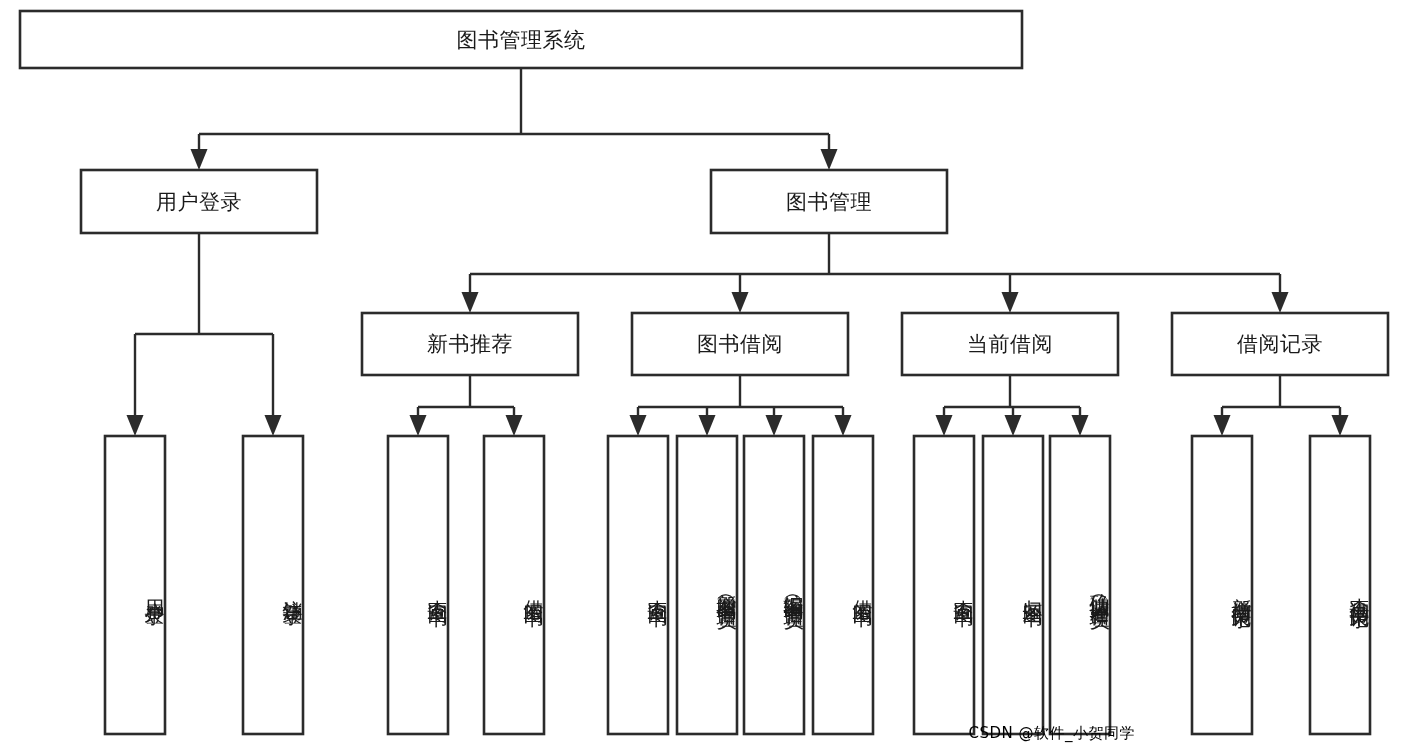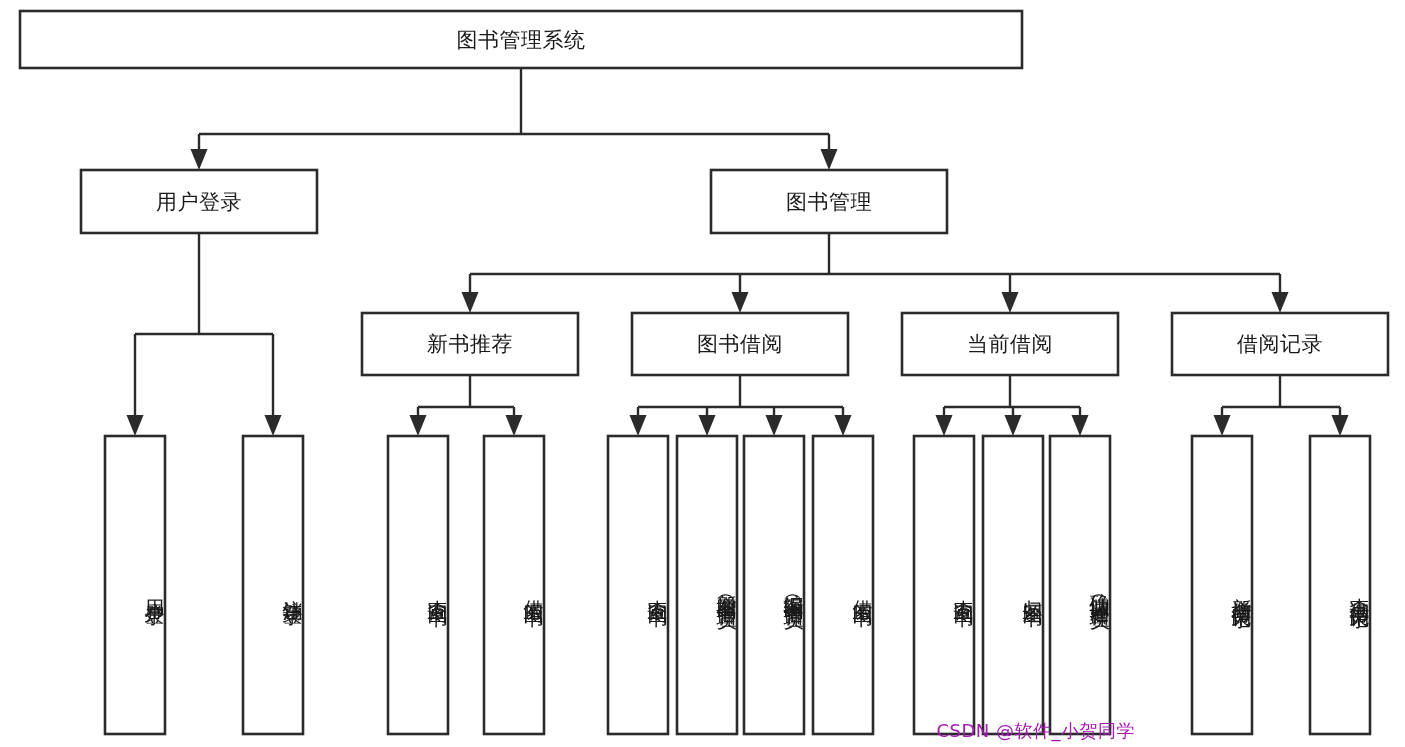--- a/index.html
+++ b/index.html
@@ -64,22 +64,22 @@
     align-items: flex-start;
     justify-content: center;
     white-space: nowrap;
     pointer-events: none;
   }
   .watermark {
     position: absolute;
     right: 10px;
     bottom: 4px;
     font-family: "DejaVu Sans", "Liberation Sans", sans-serif;
-    font-size: 18px;
-    color: #a21caf;
+    font-size: 15px;
+    color: #000000;
     letter-spacing: 0.5px;
     white-space: nowrap;
     text-align: right;
   }
 </style>
 </head>
 <body>
 
 <div id="diagram-root">
   <svg class="diagram-canvas" viewBox="0 0 1405 747">

